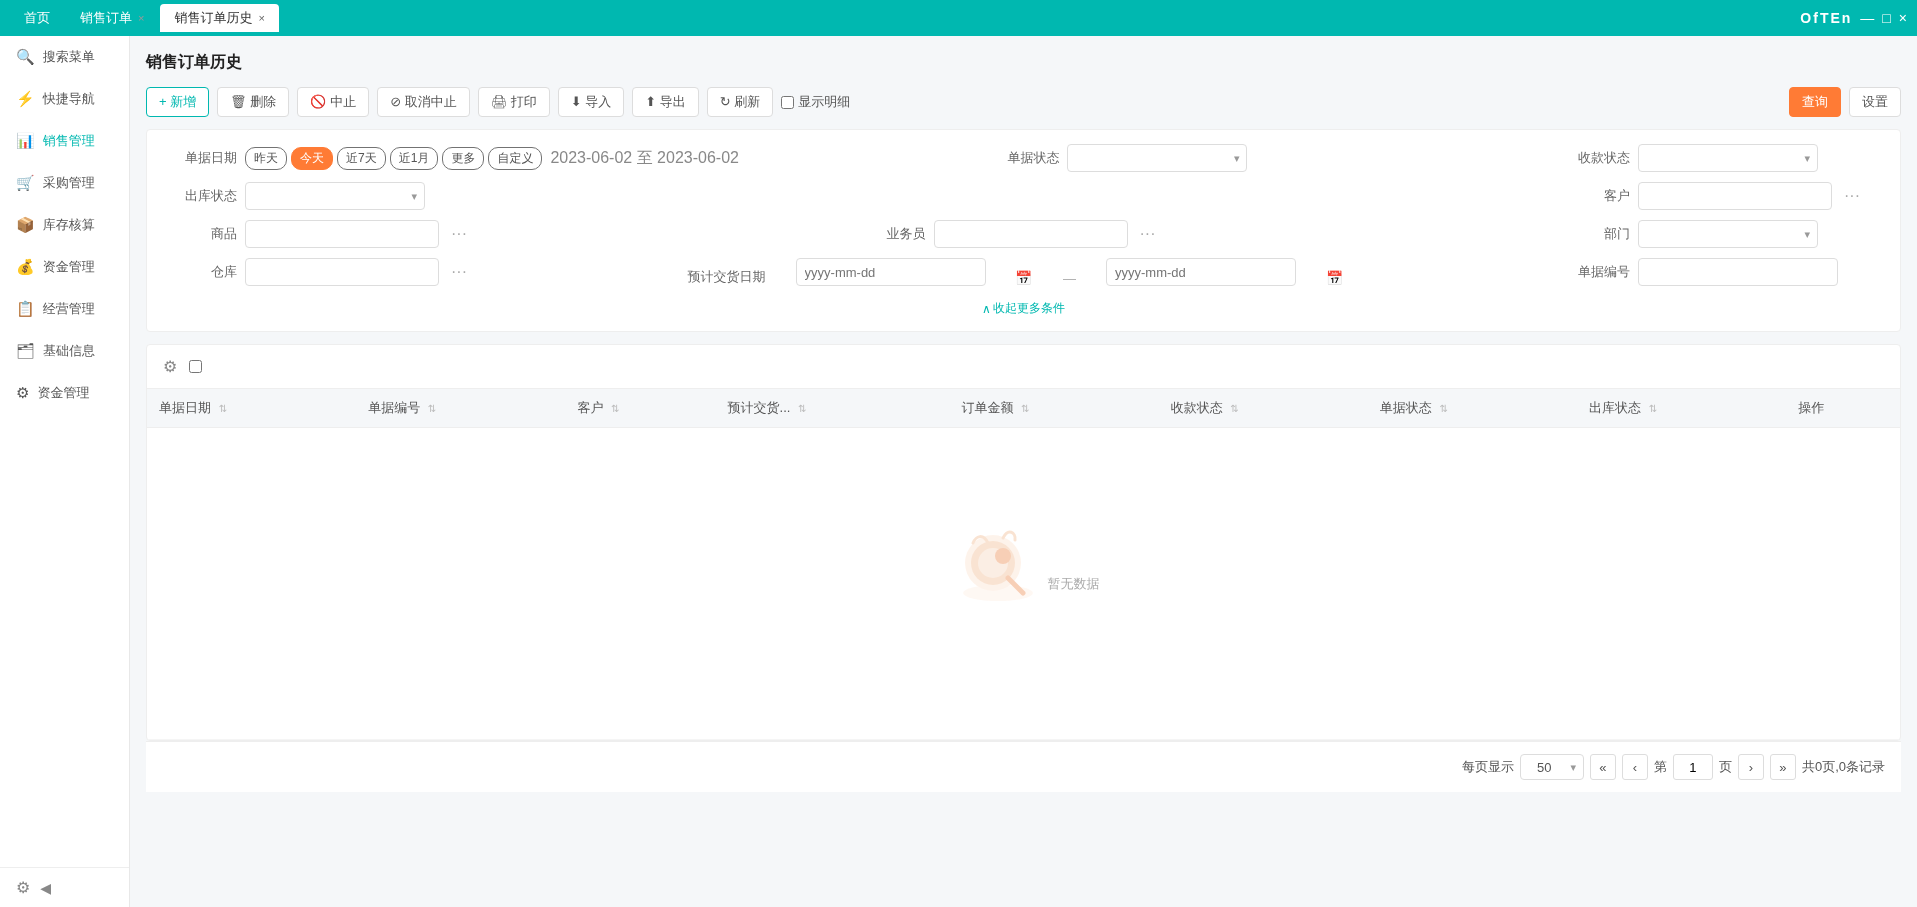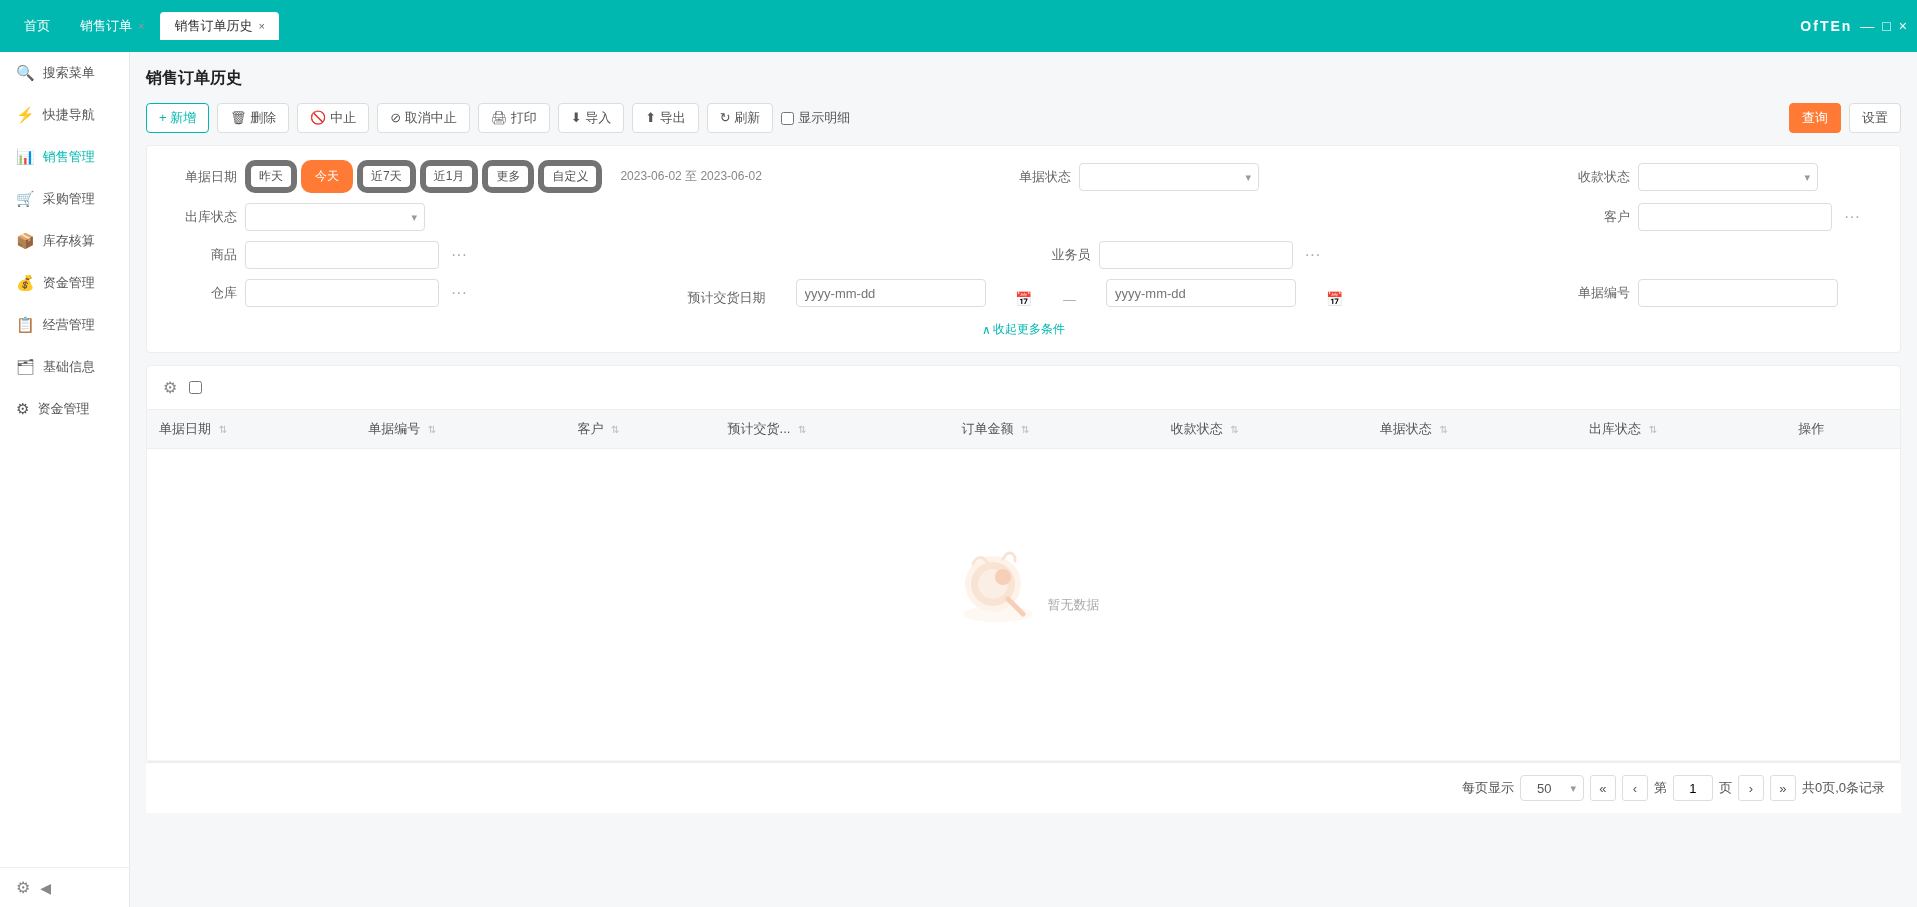--- a/index.html
+++ b/index.html
@@ -1,19 +1,19 @@
 <!DOCTYPE html>
 <html><head>
   <meta charset="utf-8">
   <style>
     * { box-sizing: border-box; margin: 0; padding: 0; }
     body { font-family: 'Microsoft YaHei', Arial, sans-serif; font-size: 13px; background: #f5f5f5; color: #333; display: flex; flex-direction: column; height: 100vh; overflow: hidden; }
 
     
-    .top-bar { background: #00b8b0; height: 52px; display: flex; align-items: center; padding: 12px 10px; justify-content: space-between; flex-shrink: 0; }
+    .top-bar { background: #00b8b0; height: 36px; display: flex; align-items: center; padding: 12px 10px; justify-content: space-between; flex-shrink: 0; }
     .top-tabs { display: flex; align-items: center; gap: 2px; }
     .top-tab { height: 28px; padding: 0 14px; border-radius: 4px 4px 0 0; display: flex; align-items: center; gap: 6px; cursor: pointer; font-size: 13px; color: #fff; background: transparent; }
     .top-tab.active { background: #fff; color: #333; }
     .top-tab .close-icon { font-size: 11px; color: #999; cursor: pointer; }
     .top-tab.active .close-icon { color: #666; }
     .top-bar-right { display: flex; align-items: center; gap: 8px; color: #fff; font-size: 18px; }
 
     
     .main-layout { display: flex; flex: 1; overflow: hidden; }
 
@@ -36,23 +36,23 @@
     .btn-outline { background: #fff; text-align: center; }
     .checkbox-label { display: flex; align-items: center; gap: 4px; font-size: 13px; color: #555; cursor: pointer; }
     .checkbox-label input { cursor: pointer; }
 
     
     .filter-panel { background: #fff; border-radius: 4px; padding: 14px 20px; margin-bottom: 12px; border: 1px solid #eee; }
     .filter-row { display: flex; align-items: center; gap: 10px; margin-bottom: 10px; flex-wrap: wrap; }
     .filter-row:last-child { margin-bottom: 0; }
     .filter-label { min-width: 70px; color: #666; font-size: 13px; text-align: right; flex-shrink: 0; }
     .date-pills { display: flex; align-items: center; gap: 4px; }
-    .date-pill { padding: 2px 8px; border-radius: 10px; border: 6px solid #737373; font-size: 12px; cursor: pointer; color: #555; }
+    .date-pill { padding: 2px 8px; border-radius: 10px; border: 1px solid #737373; font-size: 12px; cursor: pointer; color: #555; }
     .date-pill.active { background: #ff7b35; color: #fff; border-color: #ff7b35; }
-    .date-range { font-size: 12px; color: #888; margin-left: 10px; }
+    .date-range { font-size: 16px; color: #888; margin-left: 0; }
     .select-box { height: 28px; padding: 0 24px 0 8px; border: 1px solid #ddd; border-radius: 4px; background: #fff; font-size: 13px; color: #555; appearance: none; cursor: pointer; min-width: 180px; }
     .select-wrapper { position: relative; display: inline-block; }
     .select-wrapper::after { content: '▾'; position: absolute; right: 8px; top: 50%; transform: translateY(-50%); font-size: 11px; color: #999; pointer-events: none; }
     .input-box { height: 28px; padding: 0 8px; border: 1px solid #ddd; border-radius: 4px; font-size: 13px; color: #555; min-width: 140px; }
     .dots-btn { background: none; border: none; cursor: pointer; color: #aaa; font-size: 16px; padding: 0 4px; }
     .filter-group { display: flex; align-items: center; gap: 8px; flex: 1; }
     .collapse-row { display: flex; justify-content: center; padding: 4px 0 0 0; }
     .collapse-btn { color: #00b8b0; font-size: 12px; cursor: pointer; background: none; border: none; display: flex; align-items: center; gap: 2px; }
 
     
@@ -225,20 +225,28 @@
           <input class="input-box" style="min-width: 160px;" placeholder="">
           <button class="dots-btn">···</button>
         </div>
         <div style="flex:1;"></div>
         <div class="filter-group" style="flex:0 0 320px;">
           <span class="filter-label">业务员</span>
           <input class="input-box" style="min-width: 160px;" placeholder="">
           <button class="dots-btn">···</button>
         </div>
         <div style="flex:1;"></div>
+        <div class="filter-group" style="flex:0 0 320px;">
+          <span class="filter-label">部门</span>
+          <div class="select-wrapper">
+            <select class="select-box" style="min-width:180px;">
+              <option value=""></option>
+            </select>
+          </div>
+        </div>
       </div>
 
       <div class="filter-row">
         <div class="filter-group" style="flex:0 0 auto;">
           <span class="filter-label">仓库</span>
           <input class="input-box" style="min-width: 140px;" placeholder="">
           <button class="dots-btn">···</button>
         </div>
         <div style="flex:1;"></div>
         <div class="filter-group" style="flex:0 0 420px;align-items:flex-end;gap:30px;">

